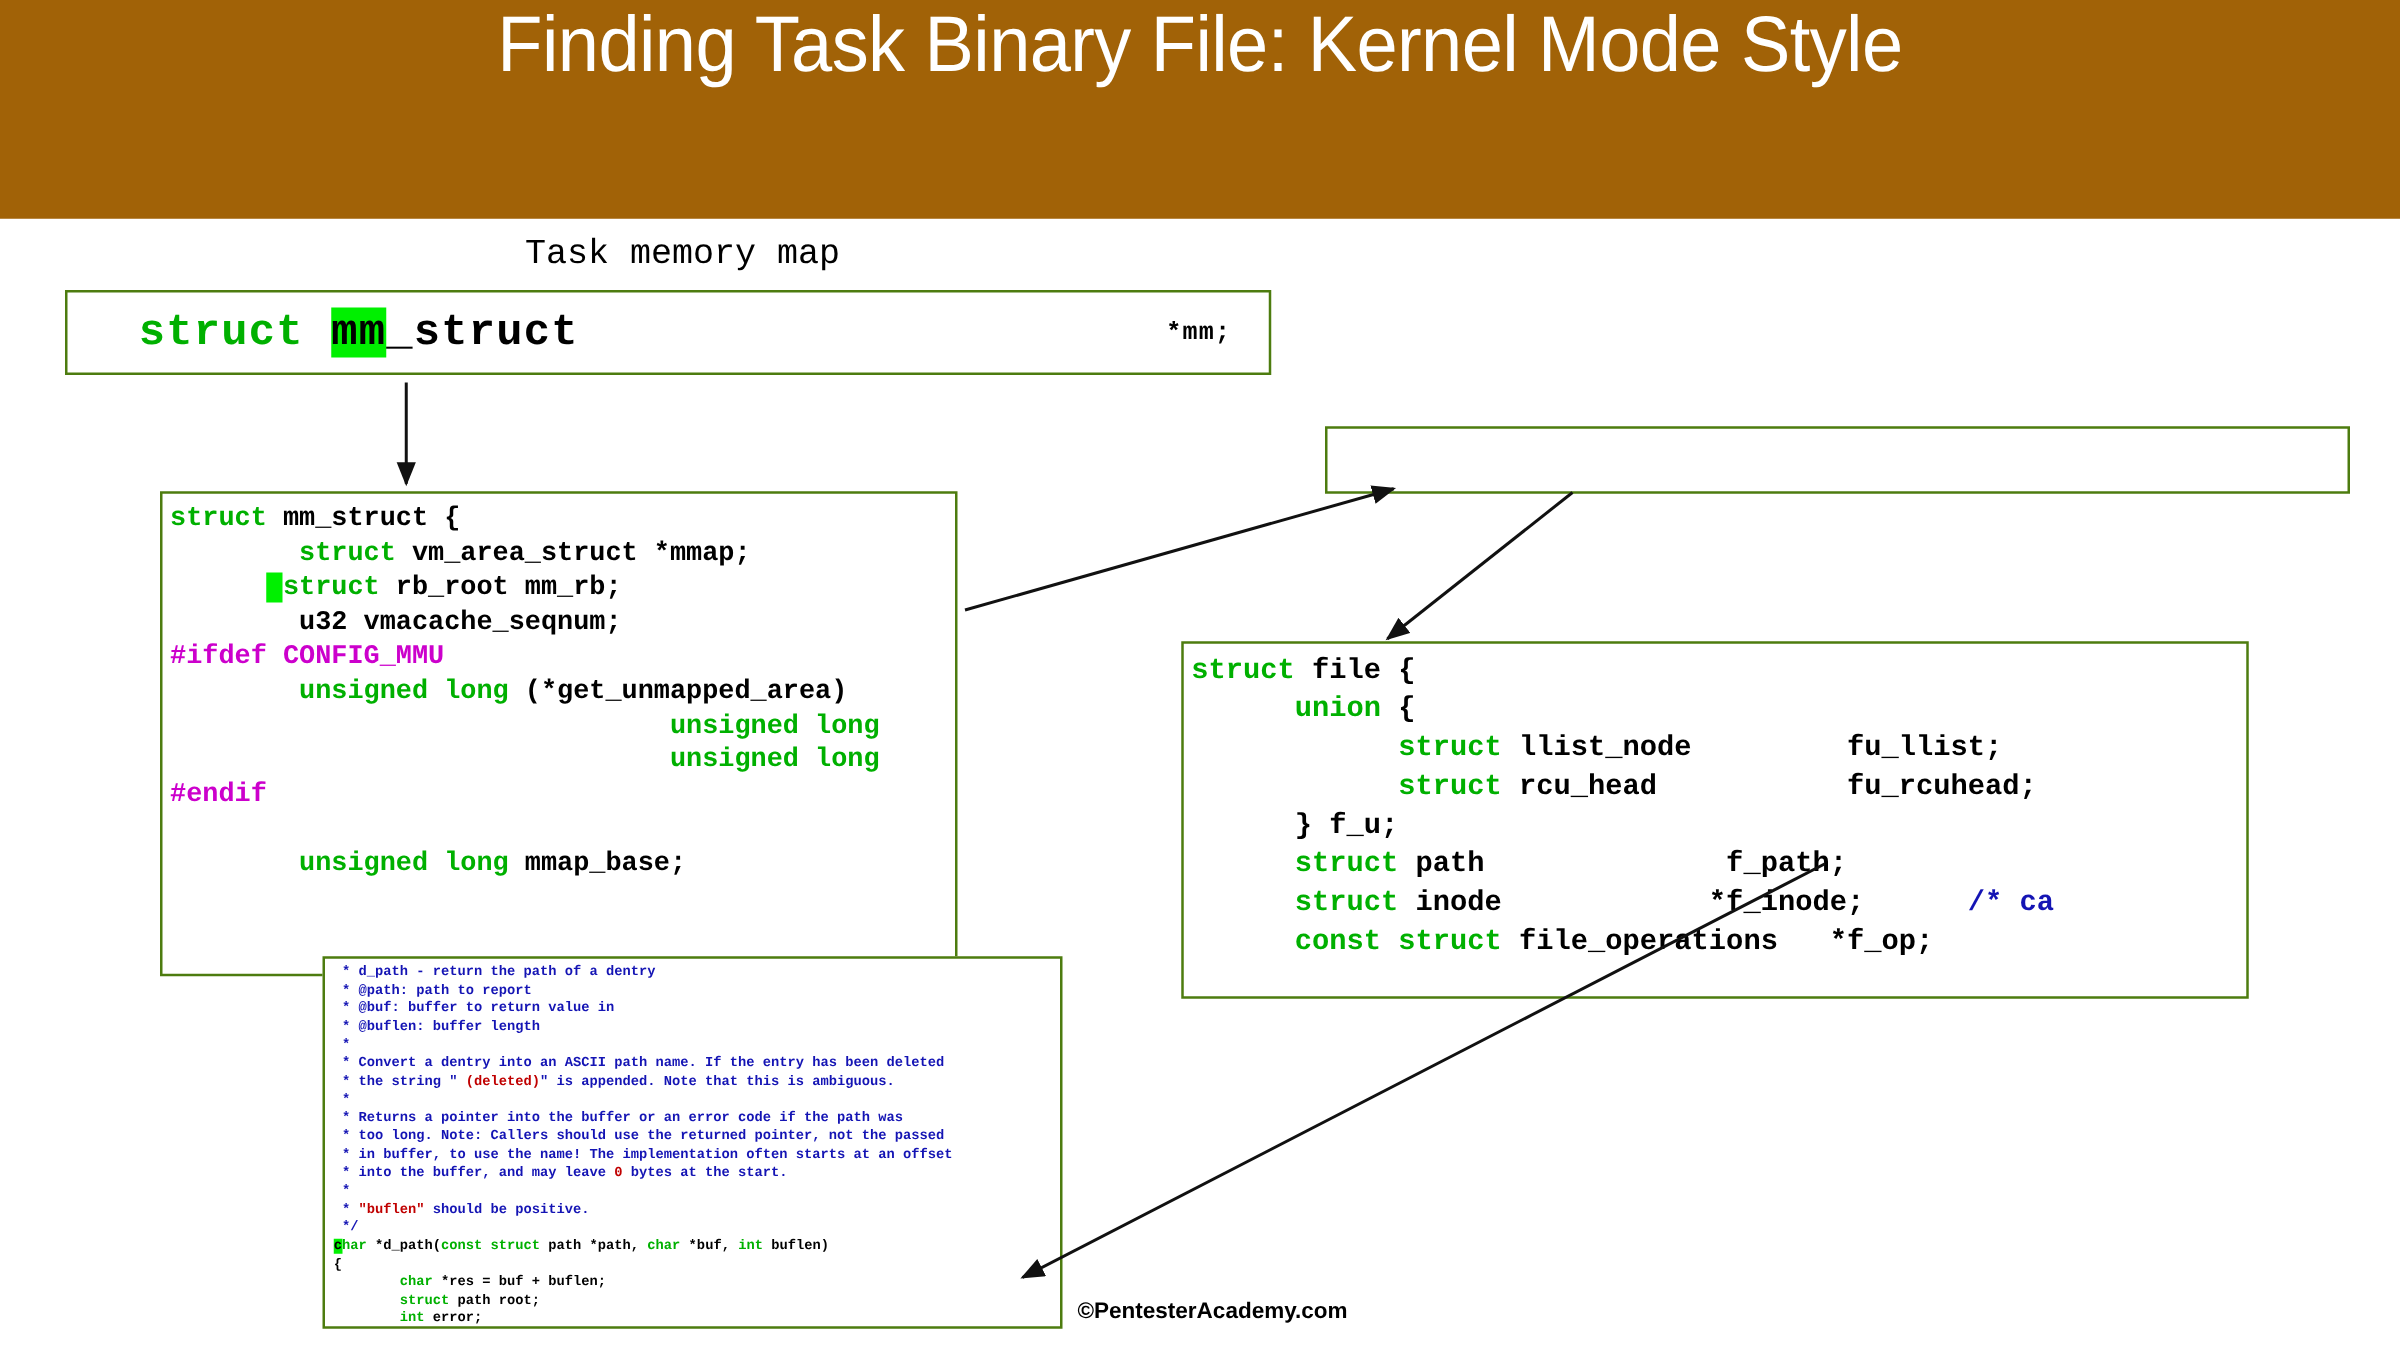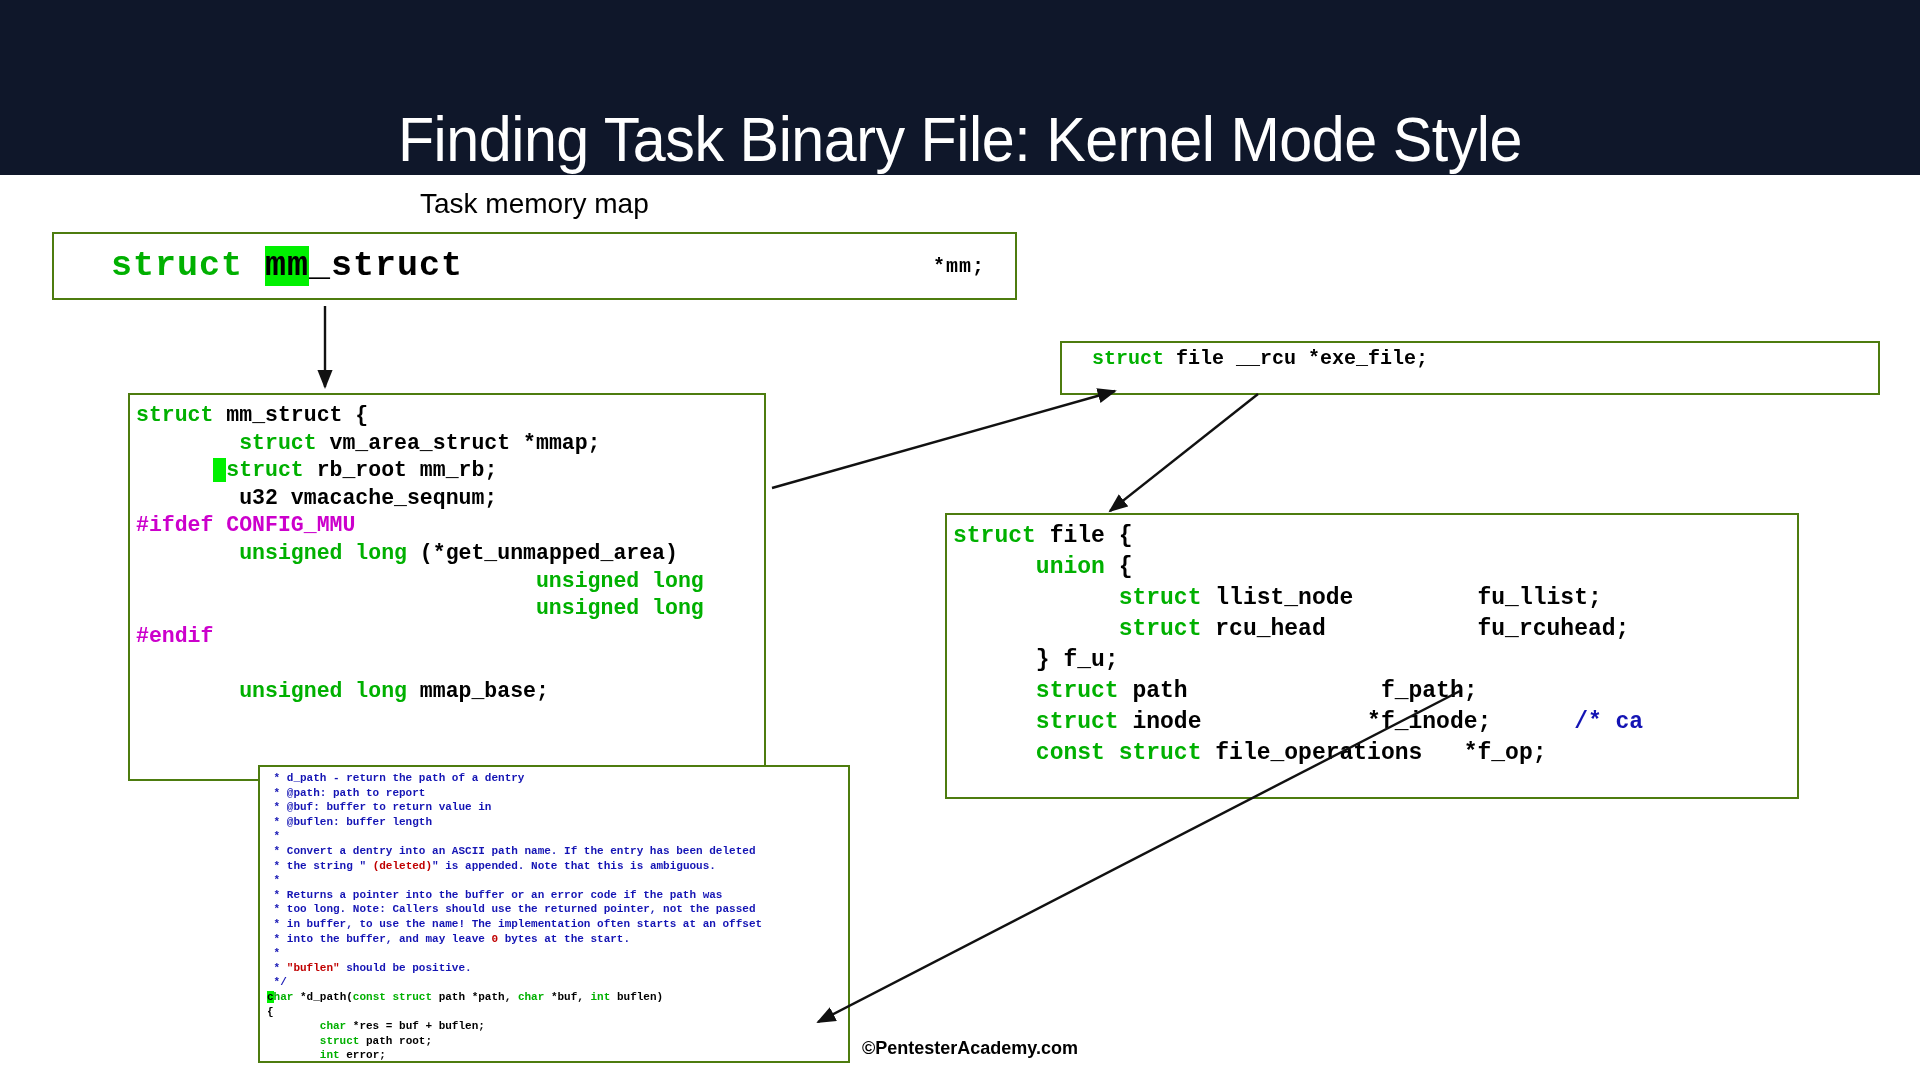--- a/index.html
+++ b/index.html
@@ -7,22 +7,22 @@
   body{
     width:1920px;height:1080px;
     background:#ffffff;
     font-family:"Liberation Sans", sans-serif;
     overflow:hidden;
     position:relative;
   }
   
   #title-banner{
     position:absolute;left:0;top:0;width:1920px;height:175px;
-    background:#0f172a;
-    display:flex;align-items:flex-end;justify-content:center;
+    background:#a16207;
+    display:flex;align-items:flex-start;justify-content:center;
   }
   #slide-title{
     color:#FFFFFF;
     font-size:63px;
     font-weight:400;
     letter-spacing:-0.5px;
     font-family:"Liberation Sans", sans-serif;
     white-space:nowrap;
     transform:scaleX(0.94);
   }
@@ -40,21 +40,21 @@
   .pp{color:#CC00CC;}
   .cmt{color:#1414B4;}
   .str{color:#C00000;}
   .num{color:#C00000;}
   .id{color:#000000;}
   .hl{background:#00F000;}
   
   #map-caption{
     position:absolute;left:420px;top:188px;
     font-size:28px;color:#000000;
-    font-family:Liberation Sans, sans-serif;
+    font-family:Liberation Mono, monospace;
     white-space:nowrap;
   }
   
   #mm-decl-box{
     left:52px;top:232px;width:965px;height:68px;
     display:flex;align-items:center;
   }
   #mm-decl-inner{
     font-size:35px;font-weight:bold;letter-spacing:1px;
     padding-left:57px;width:100%;box-sizing:border-box;
@@ -106,21 +106,21 @@
 
 <div class="code-box" id="mm-decl-box">
   <div id="mm-decl-inner">
     <span><span class="kw">struct</span><span class="id"> </span><span class="hl">mm</span><span class="id">_struct</span></span>
     <span id="mm-decl-right" class="id">*mm;</span>
   </div>
 </div>
 
 <div class="code-box" id="mm-struct-box"><div><span class="kw">struct</span><span class="id"> mm_struct {</span></div><div><span class="id">        </span><span class="kw">struct</span><span class="id"> vm_area_struct *mmap;</span></div><div><span class="id">      </span><span class="hl"> </span><span class="kw">struct</span><span class="id"> rb_root mm_rb;</span></div><div><span class="id">        u32 vmacache_seqnum;</span></div><div><span class="pp">#ifdef CONFIG_MMU</span></div><div><span class="id">        </span><span class="kw">unsigned long</span><span class="id"> (*get_unmapped_area)</span></div><div><span class="id">                               </span><span class="kw">unsigned long</span></div><div><span class="id">                               </span><span class="kw">unsigned long</span></div><div><span class="pp">#endif</span></div><div>&nbsp;</div><div><span class="id">        </span><span class="kw">unsigned long</span><span class="id"> mmap_base;</span></div></div>
 
-<div class="code-box" id="exe-file-box"><div><span class="id">  </span><span class="kw">struct</span><span class="id"> file __rcu *exe_file;</span></div></div>
+<div class="code-box" id="exe-file-box"></div>
 
 <div class="code-box" id="struct-file-box"><div><span class="kw">struct</span><span class="id"> file {</span></div><div><span class="id">      </span><span class="kw">union</span><span class="id"> {</span></div><div><span class="id">            </span><span class="kw">struct</span><span class="id"> llist_node         fu_llist;</span></div><div><span class="id">            </span><span class="kw">struct</span><span class="id"> rcu_head           fu_rcuhead;</span></div><div><span class="id">      } f_u;</span></div><div><span class="id">      </span><span class="kw">struct</span><span class="id"> path              f_path;</span></div><div><span class="id">      </span><span class="kw">struct</span><span class="id"> inode            *f_inode;      </span><span class="cmt">/* ca</span></div><div><span class="id">      </span><span class="kw">const struct</span><span class="id"> file_operations   *f_op;</span></div></div>
 
 <div class="code-box" id="dpath-box"><div><span class="cmt"> * d_path - return the path of a dentry</span></div><div><span class="cmt"> * @path: path to report</span></div><div><span class="cmt"> * @buf: buffer to return value in</span></div><div><span class="cmt"> * @buflen: buffer length</span></div><div><span class="cmt"> *</span></div><div><span class="cmt"> * Convert a dentry into an ASCII path name. If the entry has been deleted</span></div><div><span class="cmt"> * the string "</span><span class="str"> (deleted)</span><span class="cmt">" is appended. Note that this is ambiguous.</span></div><div><span class="cmt"> *</span></div><div><span class="cmt"> * Returns a pointer into the buffer or an error code if the path was</span></div><div><span class="cmt"> * too long. Note: Callers should use the returned pointer, not the passed</span></div><div><span class="cmt"> * in buffer, to use the name! The implementation often starts at an offset</span></div><div><span class="cmt"> * into the buffer, and may leave </span><span class="num">0</span><span class="cmt"> bytes at the start.</span></div><div><span class="cmt"> *</span></div><div><span class="cmt"> * </span><span class="str">"buflen"</span><span class="cmt"> should be positive.</span></div><div><span class="cmt"> */</span></div><div><span class="hl">c</span><span class="kw">har</span><span class="id"> *d_path(</span><span class="kw">const struct</span><span class="id"> path *path, </span><span class="kw">char</span><span class="id"> *buf, </span><span class="kw">int</span><span class="id"> buflen)</span></div><div><span class="id">{</span></div><div><span class="id">        </span><span class="kw">char</span><span class="id"> *res = buf + buflen;</span></div><div><span class="id">        </span><span class="kw">struct</span><span class="id"> path root;</span></div><div><span class="id">        </span><span class="kw">int</span><span class="id"> error;</span></div></div>
 
 <svg id="arrows" viewBox="0 0 1920 1080">
   <defs>
     <marker id="ah" markerWidth="9" markerHeight="9" refX="7.2" refY="3.2" orient="auto" markerUnits="strokeWidth">
       <path d="M0,0 L8,3.2 L0,6.4 z" fill="#111111"></path>
     </marker>

